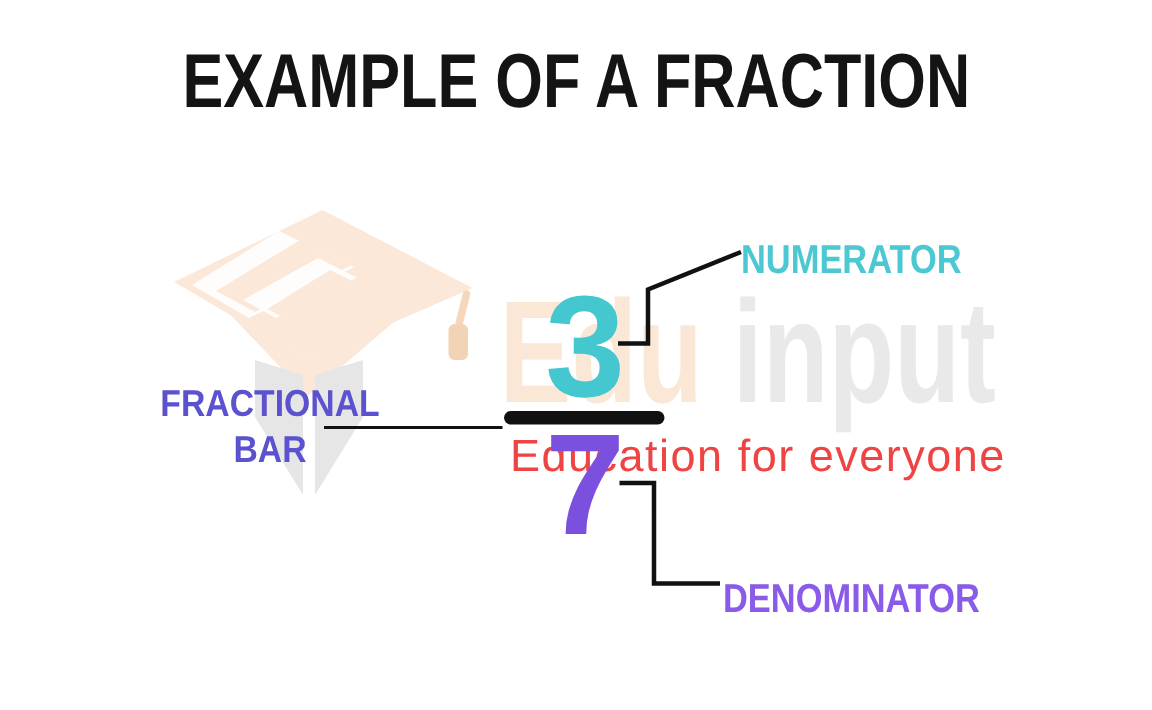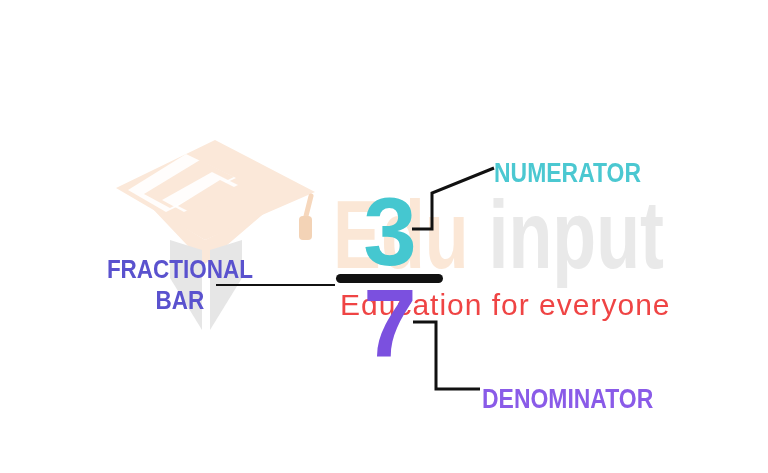--- a/index.html
+++ b/index.html
@@ -55,20 +55,23 @@
     transform:scaleX(0.85);transform-origin:left center;
   }
   
   .connectors{position:absolute;left:0;top:0;width:768px;height:473px;pointer-events:none;}
 </style>
 </head>
 <body>
 
 <div class="stage">
 
+  <div class="title-wrap">
+    <div class="title">EXAMPLE OF A FRACTION</div>
+  </div>
 
   <svg class="wm-logo" width="215" height="200" viewBox="0 0 215 200" aria-hidden="true">
 
     <polygon points="107,2 8,50 97,102 207,54" fill="#FBE8D9"></polygon>
 
     <polygon points="78,16 128,40 58,74 20,52" fill="#FFFFFF" opacity="0.9"></polygon>
     <polygon points="92,22 126,39 62,70 36,56" fill="#FBE8D9"></polygon>
     <polygon points="104,34 130,47 76,74 54,62" fill="#FFFFFF" opacity="0.9"></polygon>
     <polygon points="112,42 132,52 86,76 70,68" fill="#FBE8D9"></polygon>
 

